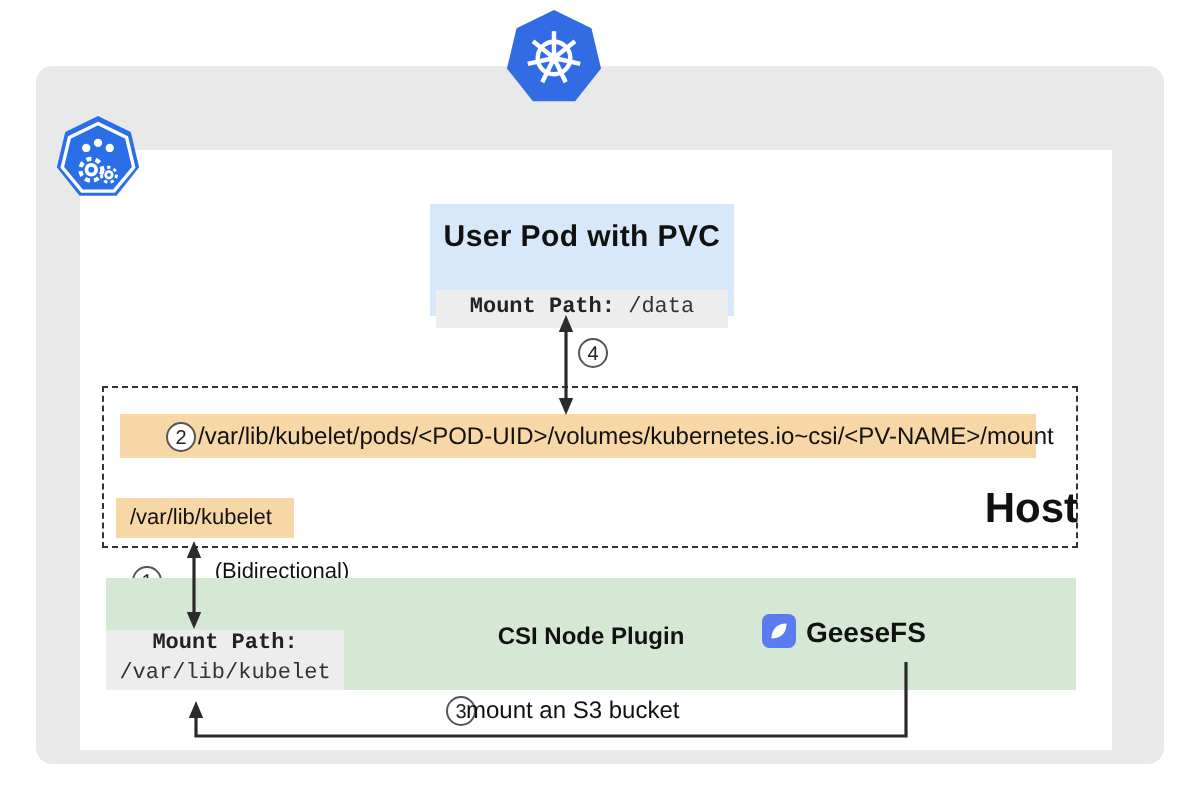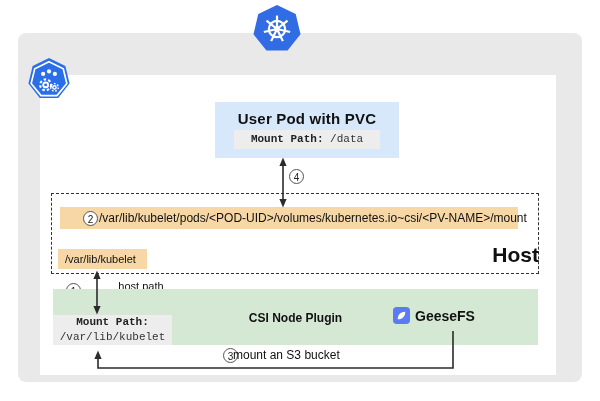--- a/index.html
+++ b/index.html
@@ -6,25 +6,25 @@
   .stage{
     position:relative;width:600px;height:401px;overflow:hidden;
     font-family:"Liberation Sans", sans-serif;color:#111;background:#fff;
   }
   .abs{position:absolute;}
   
   .outer-gray{left:18px;top:33px;width:564px;height:349px;background:#e9e9e9;border-radius:8px;}
   .inner-white{left:40px;top:75px;width:516px;height:300px;background:#ffffff;}
 
   
-  .user-pod{left:215px;top:102px;width:184px;height:56px;background:#d8e8fb;text-align:center;}
+  .user-pod{left:215px;top:102px;width:152px;height:56px;background:#d8e8fb;text-align:center;}
   .user-pod .title{margin-top:8px;font-size:15px;font-weight:bold;letter-spacing:.2px;}
   .codebox{background:#ededed;font-family:"Liberation Mono","DejaVu Sans Mono",monospace;font-size:11px;color:#333;}
   .codebox b{color:#222;}
-  .user-pod .codebox{width:146px;height:19px;line-height:19px;margin:3px auto 0 auto;white-space:nowrap;}
+  .user-pod .codebox{width:146px;height:19px;line-height:19px;margin:18px auto 0 auto;white-space:nowrap;}
 
   
   .host-box{left:51px;top:193px;width:488px;height:81px;border:1.2px dashed #333;background:transparent;box-sizing:border-box;}
   .host-title{left:51px;top:243px;width:488px;text-align:right;font-size:21px;font-weight:bold;}
 
   .orange-bar{left:60px;top:207px;width:458px;height:22px;background:#f8d7a6;display:flex;align-items:center;}
   .orange-bar .stepnum{margin-left:23px;flex:0 0 auto;}
   .orange-bar .pathtext{margin-left:1px;font-size:12px;color:#111;white-space:nowrap;}
 
   .kubelet-label{left:58px;top:249px;width:89px;height:20px;line-height:20px;background:#f8d7a6;font-size:11px;padding-left:7px;box-sizing:border-box;}
@@ -34,21 +34,21 @@
     font-size:10px;line-height:15px;text-align:center;box-sizing:border-box;color:#222;}
 
   .step1-circle{left:66px;top:283px;}
   .step1-label{left:98px;top:280px;width:86px;text-align:center;font-size:11px;line-height:13px;}
 
   
   .green-box{left:53px;top:289px;width:485px;height:56px;background:#d5e8d4;}
   .csi-title{left:53px;top:311px;width:485px;text-align:center;font-size:12px;font-weight:bold;}
   .codebox2{left:53px;top:315px;width:119px;height:30px;text-align:center;line-height:15px;white-space:nowrap;}
 
-  .geesefs{left:393px;top:307px;display:flex;align-items:center;gap:5px;}
+  .geesefs{left:381px;top:307px;display:flex;align-items:center;gap:5px;}
   .geesefs .glabel{font-size:14px;font-weight:bold;}
 
   .step3-circle{left:223px;top:348px;}
   .step3-label{left:233px;top:348px;font-size:12px;line-height:15px;white-space:nowrap;}
 
   .arrows{left:0;top:0;width:600px;height:401px;pointer-events:none;}
   svg{display:block;}
 </style>
 </head>
 <body>
@@ -97,21 +97,20 @@
 
   <div class="abs orange-bar">
     <span class="stepnum">2</span>
     <span class="pathtext">/var/lib/kubelet/pods/&lt;POD-UID&gt;/volumes/kubernetes.io~csi/&lt;PV-NAME&gt;/mount</span>
   </div>
 
   <div class="abs kubelet-label">/var/lib/kubelet</div>
 
   <span class="abs stepnum step1-circle">1</span>
   <div class="abs step1-label">
-    <div>host path</div>
     <div>(Bidirectional)</div>
   </div>
 
   <div class="abs green-box"></div>
   <div class="abs csi-title">CSI Node Plugin</div>
   <div class="abs codebox codebox2">
     <b>Mount Path:</b><br>
     <span>/var/lib/kubelet</span>
   </div>
 

